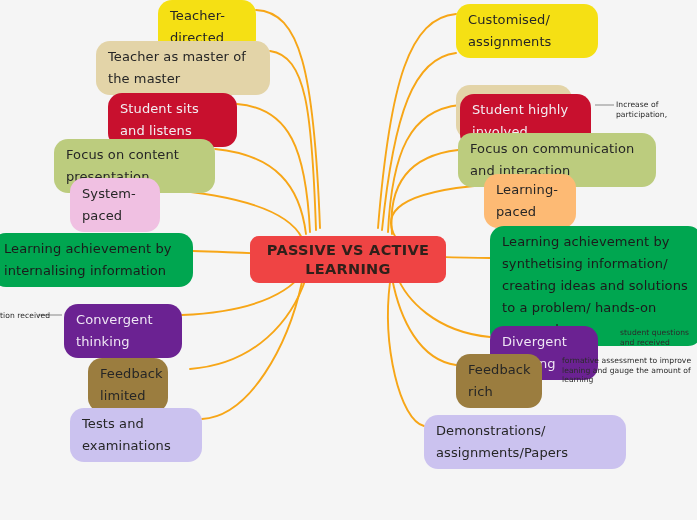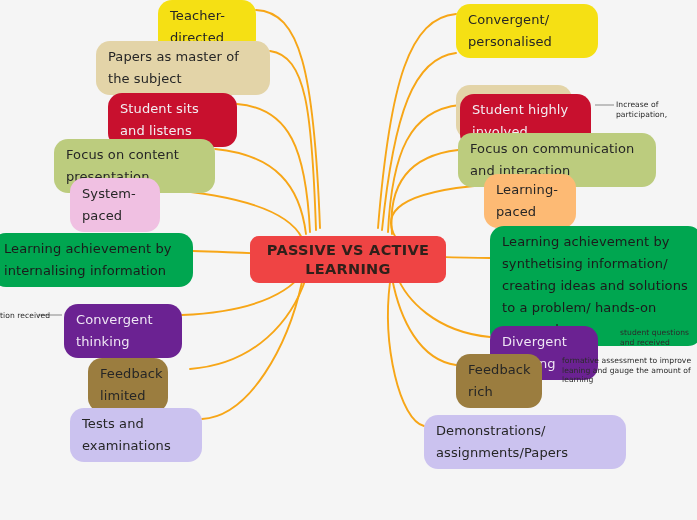--- a/index.html
+++ b/index.html
@@ -71,22 +71,22 @@
       <line x1="600" y1="337" x2="618" y2="337" stroke="#9a9a9a" stroke-width="1.2"></line>
       <path d="M 190,369 C 256,364 292,320 306,278" fill="none" stroke="#f7a617" stroke-width="1.9" stroke-linecap="round"></path>
       <path d="M 456,365 C 420,360 400,320 392,278" fill="none" stroke="#f7a617" stroke-width="1.9" stroke-linecap="round"></path>
       <line x1="545" y1="365" x2="560" y2="365" stroke="#9a9a9a" stroke-width="1.2"></line>
       <path d="M 202,419 C 250,416 288,346 302,282" fill="none" stroke="#f7a617" stroke-width="1.9" stroke-linecap="round"></path>
       <path d="M 424,426 C 400,420 382,346 390,282" fill="none" stroke="#f7a617" stroke-width="1.9" stroke-linecap="round"></path>
     </svg>
   <div id="nodes-layer">
       <div class="node center" style="left: 250px; top: 236px; width: 196px; height: 47px; background: #ef4444; color: rgb(48, 32, 26);">PASSIVE VS ACTIVE LEARNING</div>
       <div class="node" style="left: 158px; top: 0px; width: 98px; min-height: 21px; background: rgb(245, 224, 20); color: rgb(38, 38, 38);">Teacher-directed</div>
-      <div class="node" style="left: 456px; top: 4px; width: 142px; min-height: 21px; background: rgb(245, 224, 20); color: rgb(38, 38, 38);">Convergent/ personalised</div>
-      <div class="node" style="left: 96px; top: 41px; width: 174px; min-height: 21px; background: rgb(227, 212, 168); color: rgb(38, 38, 38);">Papers as master of the subject</div>
+      <div class="node" style="left: 456px; top: 4px; width: 142px; min-height: 21px; background: rgb(245, 224, 20); color: rgb(38, 38, 38);">Customised/ assignments</div>
+      <div class="node" style="left: 96px; top: 41px; width: 174px; min-height: 21px; background: rgb(227, 212, 168); color: rgb(38, 38, 38);">Teacher as master of the master</div>
       <div class="node" style="left: 456px; top: 43px; width: 116px; min-height: 21px; background: rgb(227, 212, 168); color: rgb(38, 38, 38); margin-top: 42px;">Teacher as facilitator</div>
       <div class="node" style="left: 108px; top: 93px; width: 129px; min-height: 22px; background: rgb(200, 16, 46); color: rgb(242, 238, 242);">Student sits and listens</div>
       <div class="node" style="left: 460px; top: 94px; width: 131px; min-height: 22px; background: rgb(200, 16, 46); color: rgb(242, 238, 242);">Student highly involved</div>
       <div class="annot" style="left: 616px; top: 100px;">Increase of participation,</div>
       <div class="node" style="left: 54px; top: 139px; width: 161px; min-height: 21px; background: rgb(188, 204, 126); color: rgb(38, 38, 38);">Focus on content presentation</div>
       <div class="node" style="left: 458px; top: 133px; width: 198px; min-height: 35px; background: rgb(188, 204, 126); color: rgb(38, 38, 38);">Focus on communication and interaction</div>
       <div class="node" style="left: 70px; top: 178px; width: 90px; min-height: 21px; background: rgb(240, 192, 226); color: rgb(38, 38, 38);">System-paced</div>
       <div class="node" style="left: 484px; top: 174px; width: 92px; min-height: 21px; background: #fdba74; color: rgb(38, 38, 38);">Learning-paced</div>
       <div class="node" style="left: -8px; top: 233px; width: 201px; min-height: 36px; background: rgb(0, 166, 80); color: rgb(27, 27, 27);">Learning achievement by internalising information</div>
       <div class="node" style="left: 490px; top: 226px; width: 212px; min-height: 62px; background: rgb(0, 166, 80); color: rgb(27, 27, 27);">Learning achievement by synthetising information/ creating ideas and solutions to a problem/ hands-on approach</div>

